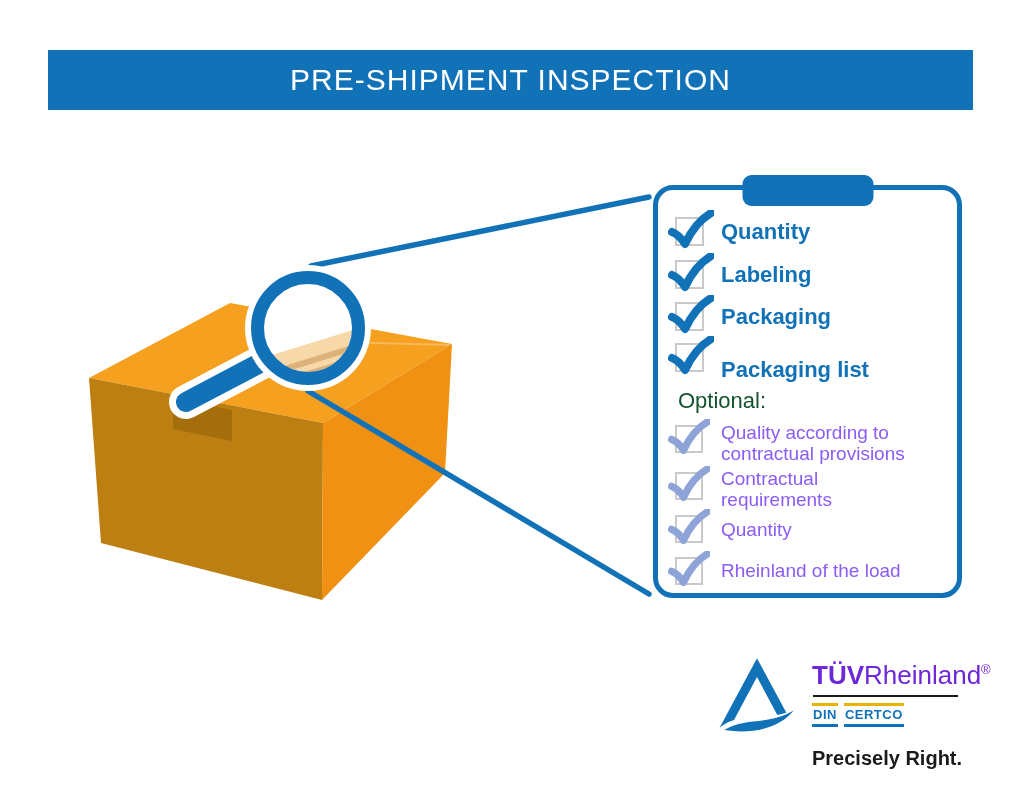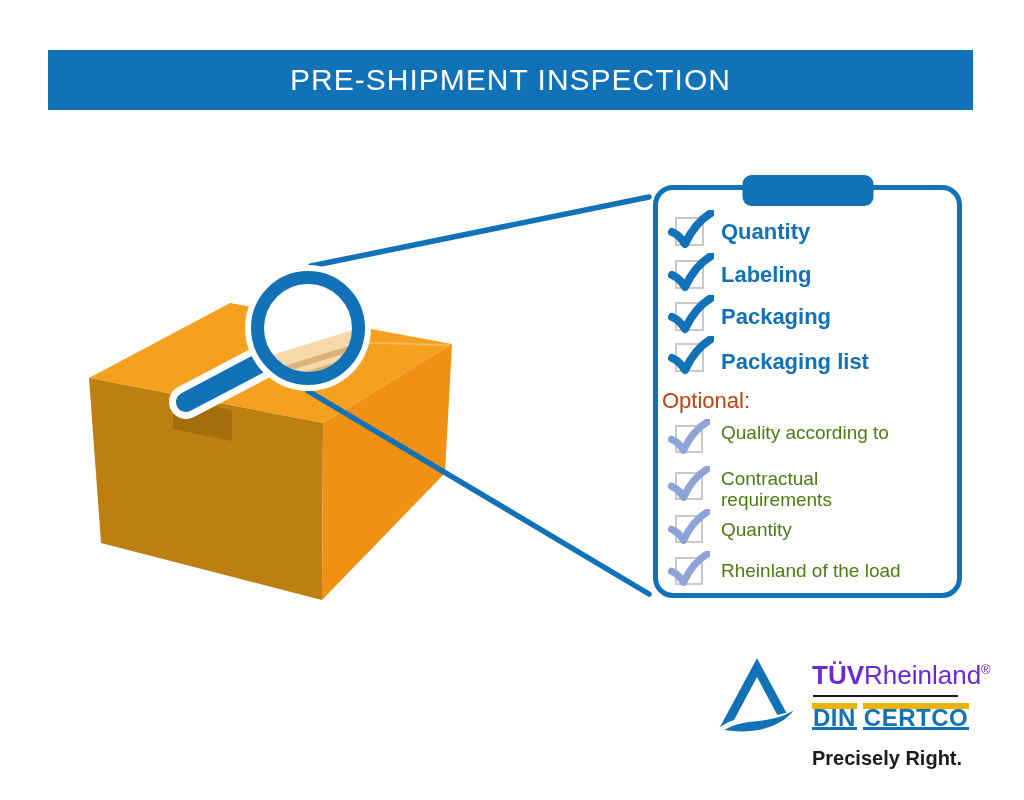--- a/index.html
+++ b/index.html
@@ -34,44 +34,44 @@
     background:#ffffff;
   }
   .cbox.main{width:29px;height:29px;left:17px;}
   .cbox.opt{width:28px;height:28px;left:17px;}
   .chk{position:absolute;left:10px;}
   .item-label{
     position:absolute;left:63px;color:#1172B8;font-weight:bold;font-size:22px;
     height:29px;line-height:29px;white-space:nowrap;
   }
   .opt-heading{
-    position:absolute;left:4px;top:198px;color:#c2410c;font-size:22px;
+    position:absolute;left:20px;top:198px;color:#14532d;font-size:22px;
     font-weight:400;
   }
   .opt-label{
-    position:absolute;left:63px;color:#4d7c0f;font-size:19px;line-height:21px;
+    position:absolute;left:63px;color:#8b5cf6;font-size:19px;line-height:21px;
     white-space:nowrap;font-weight:400;
   }
   
   .brand-triangle{position:absolute;left:718px;top:656px;}
   .brand-text{
     position:absolute;left:812px;top:660px;color:#6d28d9;font-size:26px;
     white-space:nowrap;
   }
   .brand-text b{font-weight:bold;}
   .brand-text sup{font-size:13px;}
   .brand-rule{
     position:absolute;left:813px;top:695px;width:145px;height:2px;background:#1a1a1a;
   }
   .dincertco{
     position:absolute;left:812px;top:703px;display:flex;gap:6px;
   }
   .din-seg{
-    border-top:6px solid #eab308;border-bottom:3px solid #1172B8;
-    color:#1172B8;font-weight:bold;font-size:24px;letter-spacing:0.5px;
+    border-top:3px solid #eab308;border-bottom:3px solid #1172B8;
+    color:#1172B8;font-weight:bold;font-size:13px;letter-spacing:0.5px;
     padding:0 1px;line-height:18px;
   }
   .tagline{
     position:absolute;left:812px;top:747px;color:#1a1a1a;font-weight:bold;
     font-size:20px;
   }
 </style>
 </head>
 <body>
 
@@ -133,32 +133,33 @@
     <svg class="chk" style="top:-7px" width="46" height="40" viewBox="0 0 46 40">
         <path d="M4 22 C9 24 14 29 17 34 C23 21 33 9 43 3" fill="none" stroke="#1172B8" stroke-width="8" stroke-linecap="round" stroke-linejoin="round"></path>
       </svg>
     <span class="item-label" style="top:0">Packaging</span>
   </div>
   <div class="row" style="top:153px">
     <span class="cbox main" style="top:0"></span>
     <svg class="chk" style="top:-7px" width="46" height="40" viewBox="0 0 46 40">
         <path d="M4 22 C9 24 14 29 17 34 C23 21 33 9 43 3" fill="none" stroke="#1172B8" stroke-width="8" stroke-linecap="round" stroke-linejoin="round"></path>
       </svg>
-    <span class="item-label" style="top:4px">Packaging list</span>
+    <span class="item-label" style="top:12px">Packaging list</span>
   </div>
 
   <div class="opt-heading">Optional:</div>
 
   <div class="row" style="top:235px">
     <span class="cbox opt" style="top:0"></span>
     <svg class="chk" style="top:-6px" width="42" height="37" viewBox="0 0 46 40">
         <path d="M4 22 C9 24 14 29 17 34 C23 21 33 9 43 3" fill="none" stroke="#8EA4D8" stroke-width="8" stroke-linecap="round" stroke-linejoin="round"></path>
       </svg>
     <span class="opt-label" style="top:-3px">
       <span>Quality according to</span><br>
+      <span>contractual provisions</span>
     </span>
   </div>
   <div class="row" style="top:282px">
     <span class="cbox opt" style="top:0"></span>
     <svg class="chk" style="top:-6px" width="42" height="37" viewBox="0 0 46 40">
         <path d="M4 22 C9 24 14 29 17 34 C23 21 33 9 43 3" fill="none" stroke="#8EA4D8" stroke-width="8" stroke-linecap="round" stroke-linejoin="round"></path>
       </svg>
     <span class="opt-label" style="top:-4px">
       <span>Contractual</span><br>
       <span>requirements</span>

